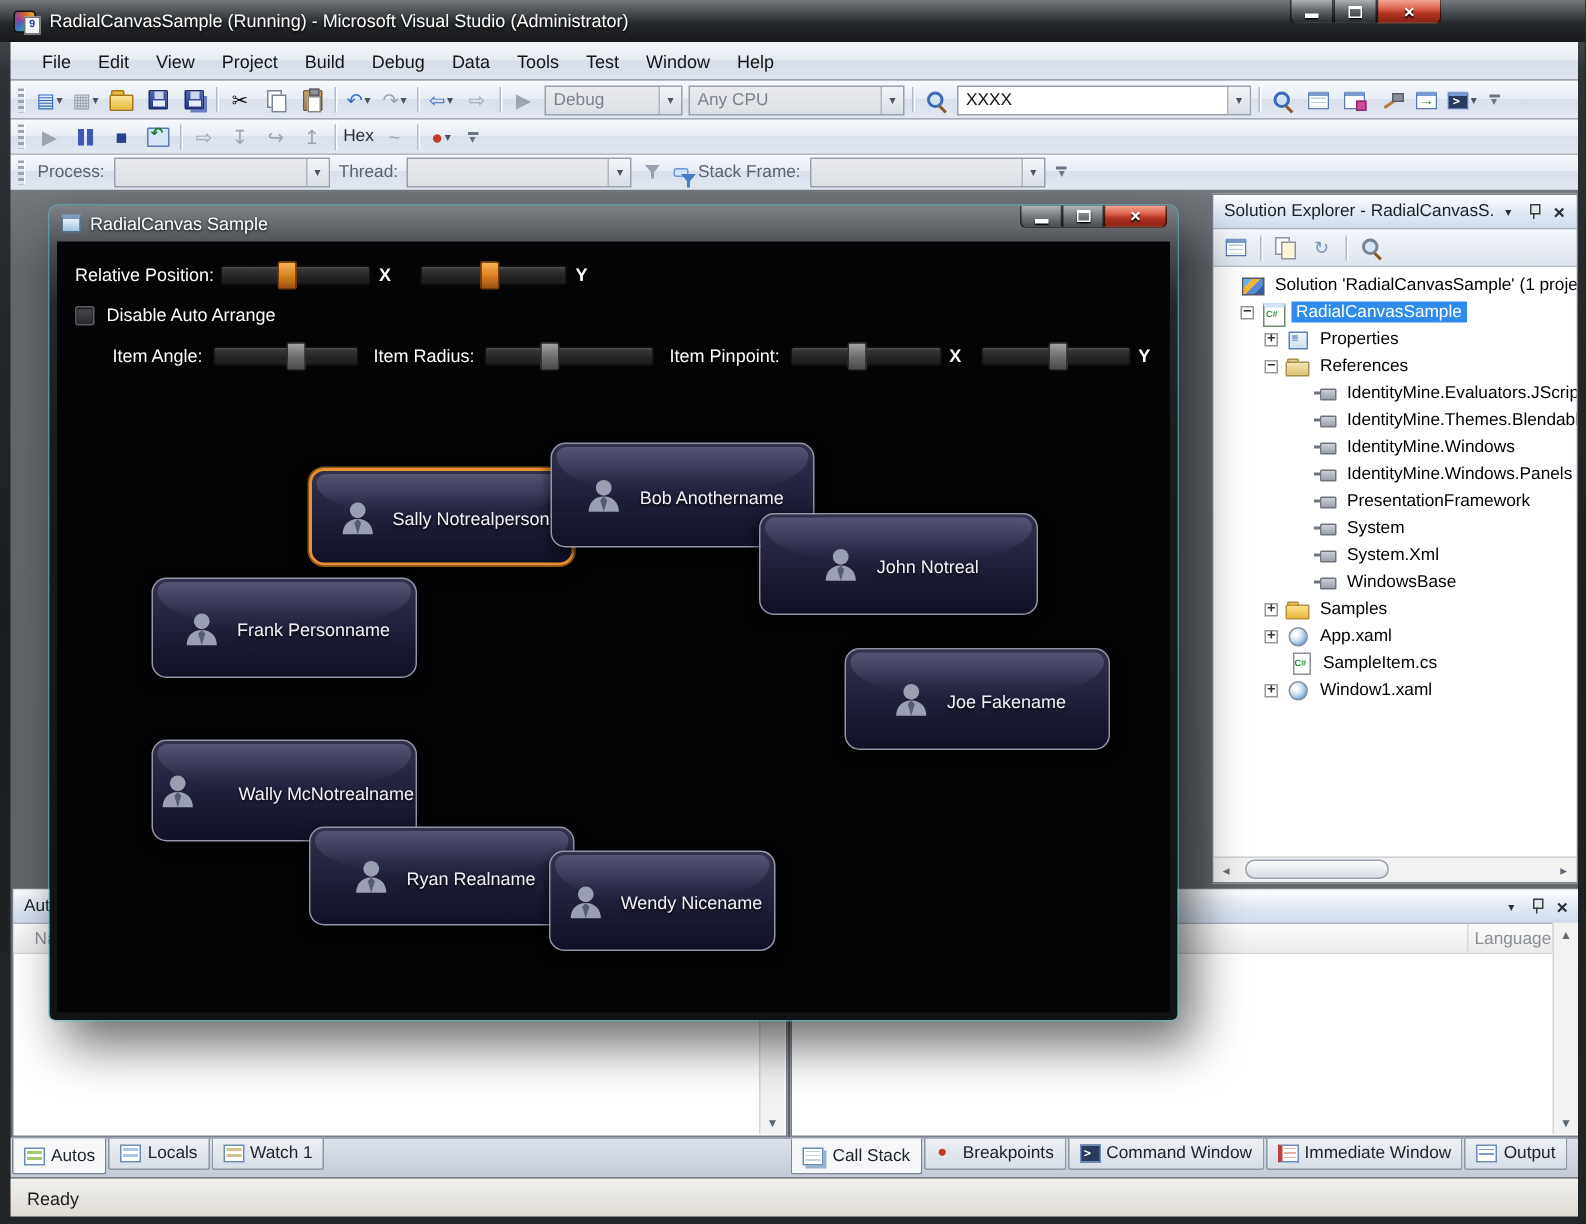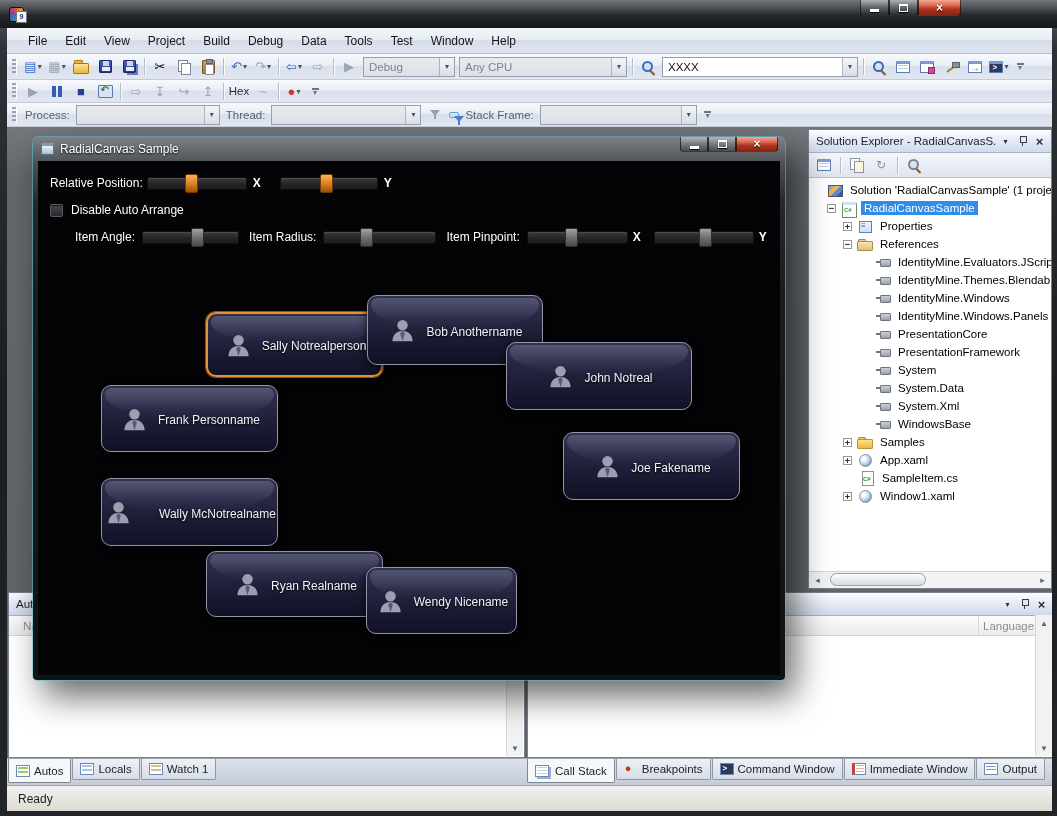--- a/index.html
+++ b/index.html
@@ -220,20 +220,21 @@
   .card .person{width:31px;height:31px;flex:none;position:relative;z-index:1;}
   .card-name{color:#f2f2f6;font-size:12px;text-shadow:0 1px 2px #000;position:relative;z-index:1;white-space:nowrap;}
 </style>
 </head>
 <body>
 
 <div class="vs">
 
   <div class="titlebar">
     <span class="vs-ico"></span>
+    <span class="t-text">RadialCanvasSample (Running) - Microsoft Visual Studio (Administrator)</span>
     <div class="winbtns">
       <span class="wbtn">
           <span class="g-min"></span>
         </span>
       <span class="wbtn">
           <span class="g-max"></span>
         </span>
       <span class="wbtn close">
           <span class="g-close">×</span>
         </span>
@@ -303,21 +304,21 @@
           <span class="gly grayed">⇨</span>
         </span>
       <span class="tsep"></span>
       <span class="tbtn">
           <span class="gly grayed">▶</span>
         </span>
       <div class="combo disabled" style="width:92px">
         <span class="combo-text">Debug</span>
         <span class="combo-btn">▾</span>
       </div>
-      <div class="combo disabled" style="width:168px">
+      <div class="combo disabled" style="width:144px">
         <span class="combo-text">Any CPU</span>
         <span class="combo-btn">▾</span>
       </div>
       <span class="tsep"></span>
       <span class="tbtn">
           <span class="i-search"></span>
         </span>
       <div class="findbox">
         <input value="XXXX" style="">
         <span class="combo-btn">▾</span>
@@ -497,39 +498,27 @@
             <div class="tree-row">
               <span class="tree-ind" style="width: 50px;"></span>
               <span class="exp-spacer"></span>
               <span class="ti ti-reference"></span>
               <span class="tree-label">IdentityMine.Windows.Panels</span>
             </div>
             <div class="tree-row">
               <span class="tree-ind" style="width: 50px;"></span>
               <span class="exp-spacer"></span>
               <span class="ti ti-reference"></span>
-              <span class="tree-label">PresentationCore</span>
-            </div>
-            <div class="tree-row">
-              <span class="tree-ind" style="width: 50px;"></span>
-              <span class="exp-spacer"></span>
-              <span class="ti ti-reference"></span>
               <span class="tree-label">PresentationFramework</span>
             </div>
             <div class="tree-row">
               <span class="tree-ind" style="width: 50px;"></span>
               <span class="exp-spacer"></span>
               <span class="ti ti-reference"></span>
               <span class="tree-label">System</span>
-            </div>
-            <div class="tree-row">
-              <span class="tree-ind" style="width: 50px;"></span>
-              <span class="exp-spacer"></span>
-              <span class="ti ti-reference"></span>
-              <span class="tree-label">System.Data</span>
             </div>
             <div class="tree-row">
               <span class="tree-ind" style="width: 50px;"></span>
               <span class="exp-spacer"></span>
               <span class="ti ti-reference"></span>
               <span class="tree-label">System.Xml</span>
             </div>
             <div class="tree-row">
               <span class="tree-ind" style="width: 50px;"></span>
               <span class="exp-spacer"></span>
@@ -735,21 +724,21 @@
               </div>
               <div class="card" style="left: 525px; top: 271px; width: 177px; height: 68px;">
                 <span class="gloss"></span>
                 <svg class="person" viewBox="0 0 32 32">
                   <circle cx="16" cy="9.5" r="5.4" fill="#9aa0b2"></circle>
                   <path d="M16 15.5c-6.8 0-10.4 4.8-10.4 10.5h20.8c0-5.7-3.6-10.5-10.4-10.5z" fill="#9aa0b2"></path>
                   <path d="M16 15.5l-2.4 2.6L16 26l2.4-7.9z" fill="#565b70"></path>
                 </svg>
                 <span class="card-name">Joe Fakename</span>
               </div>
-              <div class="card" style="left: 63px; top: 317px; width: 177px; height: 68px; gap: 25px;">
+              <div class="card" style="left: 63px; top: 332px; width: 177px; height: 68px; gap: 25px;">
                 <span class="gloss"></span>
                 <svg class="person" viewBox="0 0 32 32">
                   <circle cx="16" cy="9.5" r="5.4" fill="#9aa0b2"></circle>
                   <path d="M16 15.5c-6.8 0-10.4 4.8-10.4 10.5h20.8c0-5.7-3.6-10.5-10.4-10.5z" fill="#9aa0b2"></path>
                   <path d="M16 15.5l-2.4 2.6L16 26l2.4-7.9z" fill="#565b70"></path>
                 </svg>
                 <span class="card-name">Wally McNotrealname</span>
               </div>
               <div class="card" style="left: 168px; top: 390px; width: 177px; height: 66px;">
                 <span class="gloss"></span>

